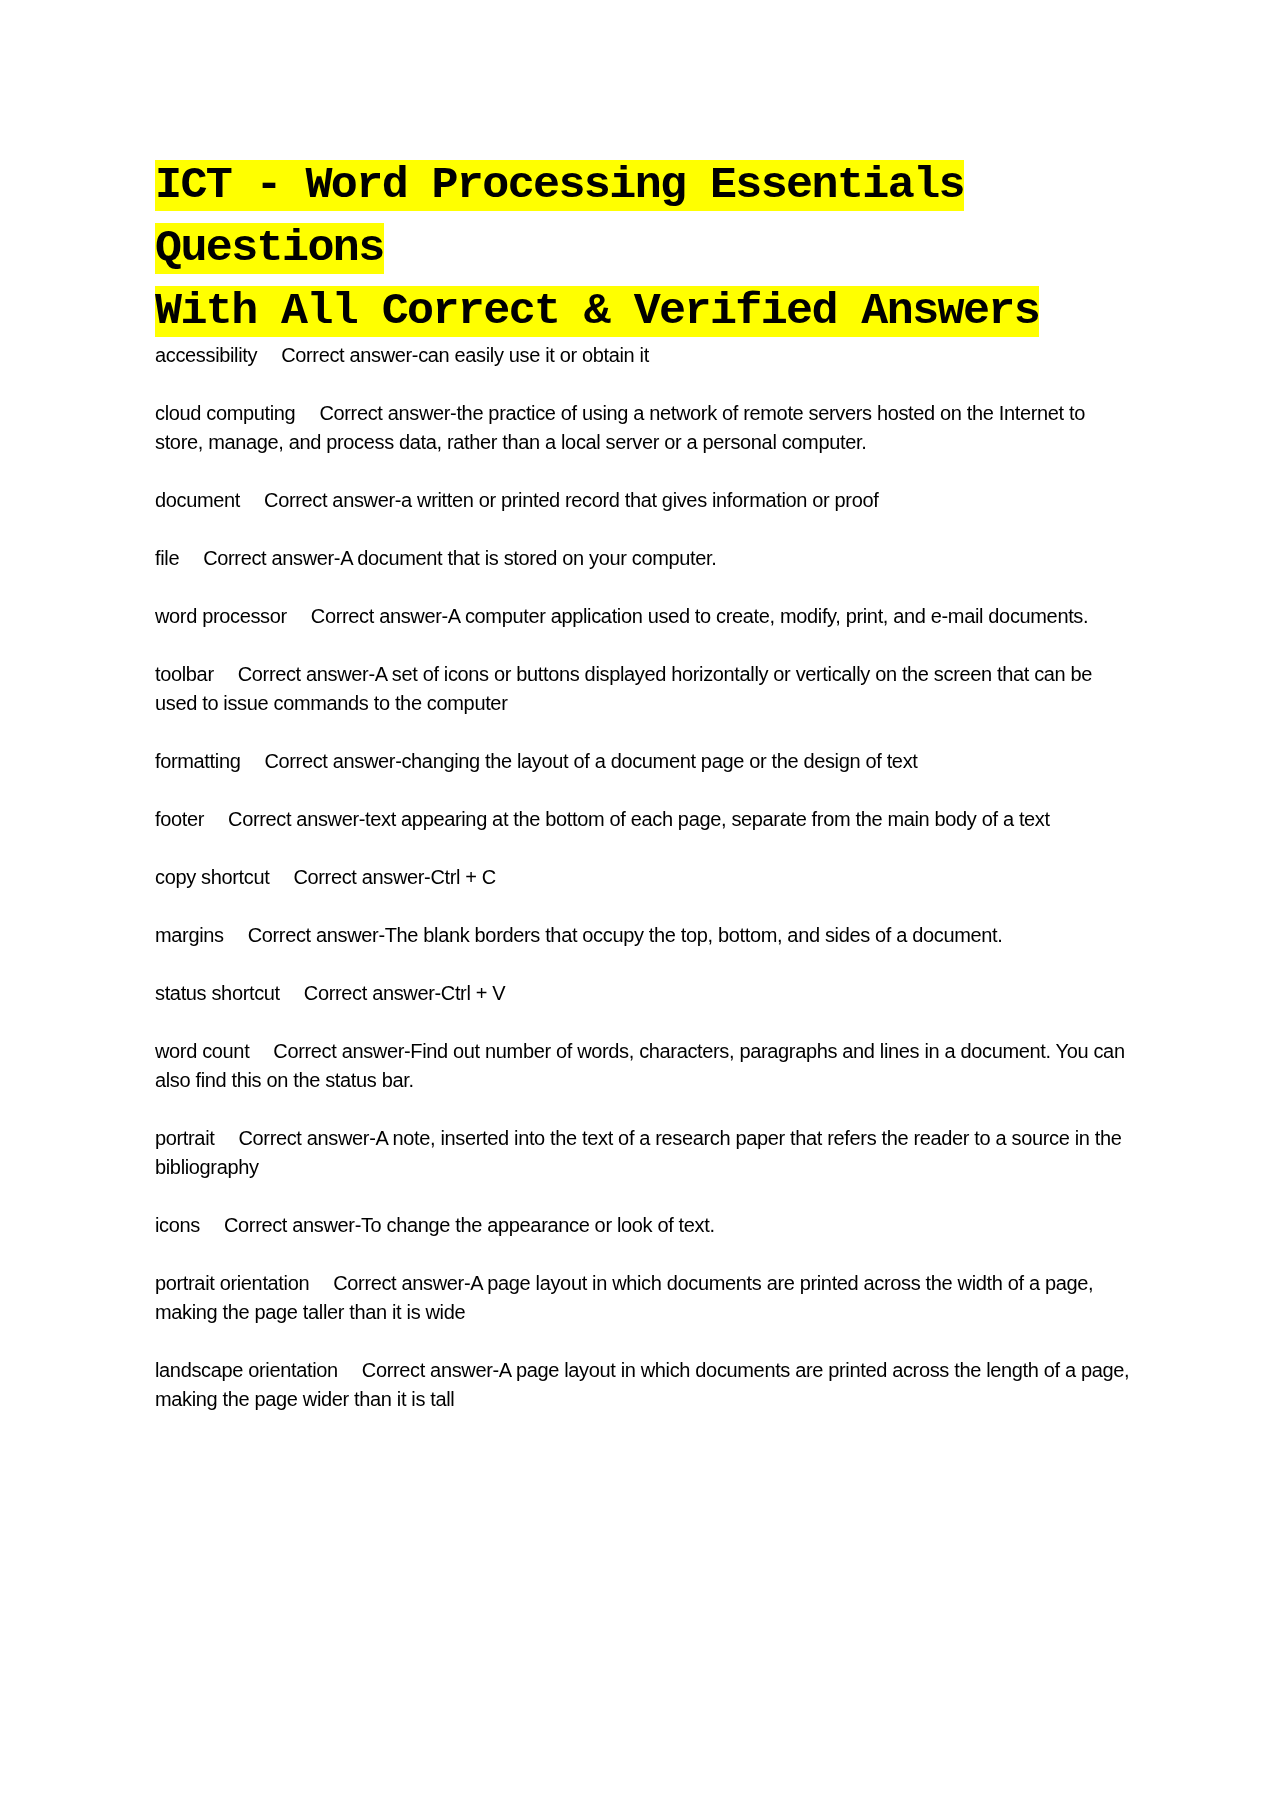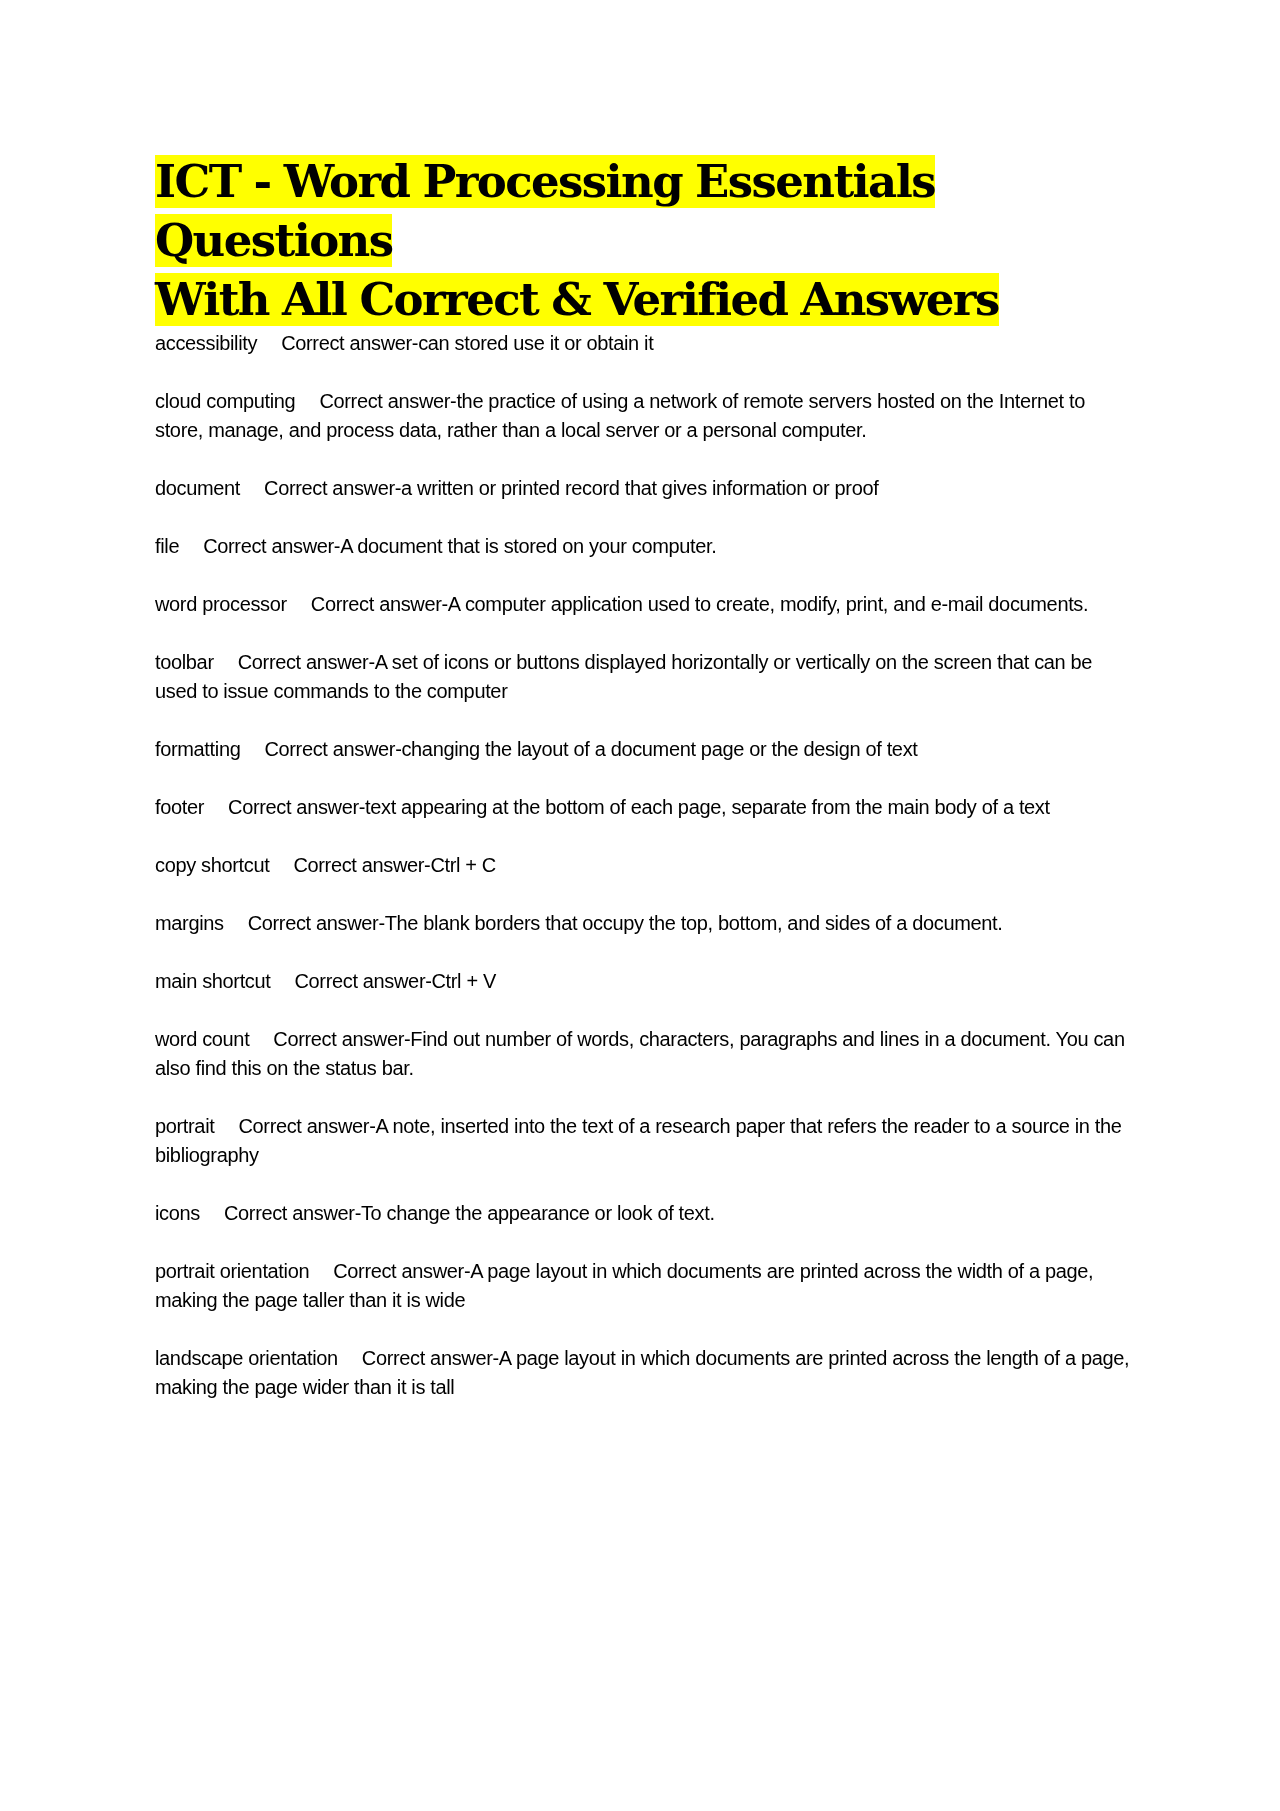--- a/index.html
+++ b/index.html
@@ -24,20 +24,21 @@
       margin: 0;
       font-family: "DejaVu Serif", "Liberation Serif", serif;
       font-weight: bold;
       font-size: 45px;
       line-height: 59px;
       letter-spacing: -1.6px;
       word-spacing: -1px;
     }
     .title .hl {
       background: #ffff00;
+      font-family: Liberation Mono, monospace;
     }
     .entries {
       margin: 0;
       padding: 0;
       list-style: none;
       font-family: "Liberation Sans", "DejaVu Sans", sans-serif;
       font-size: 20px;
       line-height: 29px;
       letter-spacing: -0.35px;
     }
@@ -53,30 +54,30 @@
 </head>
 <body>
 
 <div class="page">
   <h1 class="title">
     <span class="hl">ICT - Word Processing Essentials Questions</span><br>
     <span class="hl">With All Correct &amp; Verified Answers</span>
   </h1>
 
   <ul class="entries">
-    <li class="entry"><span class="term">accessibility</span><span class="answer">Correct answer-can stored use it or obtain it</span></li>
+    <li class="entry"><span class="term">accessibility</span><span class="answer">Correct answer-can easily use it or obtain it</span></li>
     <li class="entry"><span class="term">cloud computing</span><span class="answer">Correct answer-the practice of using a network of remote servers hosted on the Internet to store, manage, and process data, rather than a local server or a personal computer.</span></li>
     <li class="entry"><span class="term">document</span><span class="answer">Correct answer-a written or printed record that gives information or proof</span></li>
     <li class="entry"><span class="term">file</span><span class="answer">Correct answer-A document that is stored on your computer.</span></li>
     <li class="entry"><span class="term">word processor</span><span class="answer">Correct answer-A computer application used to create, modify, print, and e-mail documents.</span></li>
     <li class="entry"><span class="term">toolbar</span><span class="answer">Correct answer-A set of icons or buttons displayed horizontally or vertically on the screen that can be used to issue commands to the computer</span></li>
     <li class="entry"><span class="term">formatting</span><span class="answer">Correct answer-changing the layout of a document page or the design of text</span></li>
     <li class="entry"><span class="term">footer</span><span class="answer">Correct answer-text appearing at the bottom of each page, separate from the main body of a text</span></li>
     <li class="entry"><span class="term">copy shortcut</span><span class="answer">Correct answer-Ctrl + C</span></li>
     <li class="entry"><span class="term">margins</span><span class="answer">Correct answer-The blank borders that occupy the top, bottom, and sides of a document.</span></li>
-    <li class="entry"><span class="term">main shortcut</span><span class="answer">Correct answer-Ctrl + V</span></li>
+    <li class="entry"><span class="term">status shortcut</span><span class="answer">Correct answer-Ctrl + V</span></li>
     <li class="entry"><span class="term">word count</span><span class="answer">Correct answer-Find out number of words, characters, paragraphs and lines in a document. You can also find this on the status bar.</span></li>
     <li class="entry"><span class="term">portrait</span><span class="answer">Correct answer-A note, inserted into the text of a research paper that refers the reader to a source in the bibliography</span></li>
     <li class="entry"><span class="term">icons</span><span class="answer">Correct answer-To change the appearance or look of text.</span></li>
     <li class="entry"><span class="term">portrait orientation</span><span class="answer">Correct answer-A page layout in which documents are printed across the width of a page, making the page taller than it is wide</span></li>
     <li class="entry"><span class="term">landscape orientation</span><span class="answer">Correct answer-A page layout in which documents are printed across the length of a page, making the page wider than it is tall</span></li>
   </ul>
 </div>
 
 </body></html>

